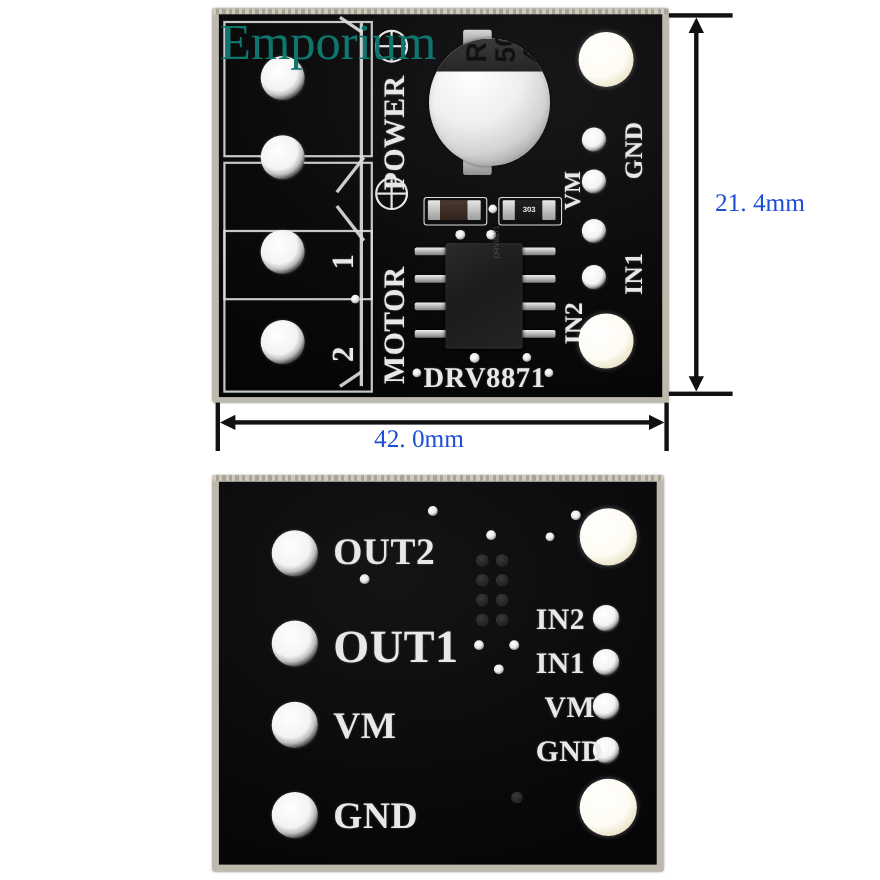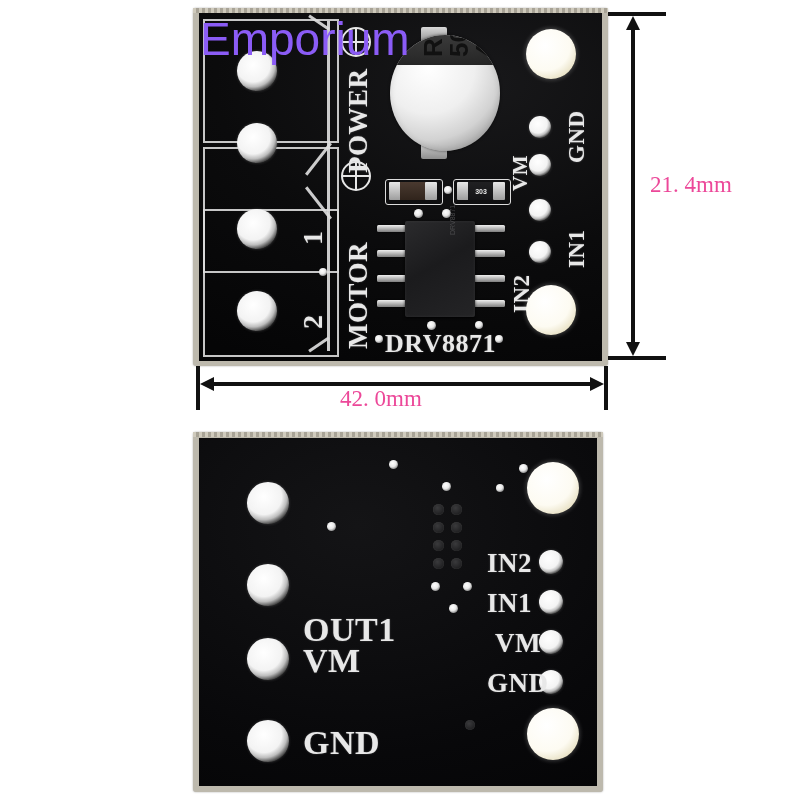--- a/index.html
+++ b/index.html
@@ -98,26 +98,26 @@
     background:linear-gradient(#efefef,#b7b7b7 50%,#7e7e7e);
     box-shadow:0 0 2px rgba(0,0,0,.7);}
 
   
   .dim-line{position:absolute;background:#111;}
   .arrow{position:absolute;width:0;height:0;}
   .arrow.up{border-left:7px solid transparent;border-right:7px solid transparent;border-bottom:14px solid #111;}
   .arrow.down{border-left:7px solid transparent;border-right:7px solid transparent;border-top:14px solid #111;}
   .arrow.left{border-top:7px solid transparent;border-bottom:7px solid transparent;border-right:14px solid #111;}
   .arrow.right{border-top:7px solid transparent;border-bottom:7px solid transparent;border-left:14px solid #111;}
-  .dim-label{position:absolute;color:#ec4899;font-size:23px;
+  .dim-label{position:absolute;color:#1d4ed8;font-size:23px;
     font-family:"Liberation Serif", serif;white-space:nowrap;}
 
   
-  .watermark{position:absolute;color:#8b5cf6;font-size:46px;font-weight:normal;
-    font-family:Liberation Sans, sans-serif;letter-spacing:0px;
+  .watermark{position:absolute;color:#0f766e;font-size:46px;font-weight:normal;
+    font-family:Liberation Serif, serif;letter-spacing:0px;
     white-space:nowrap;z-index:40;}
 </style>
 </head>
 <body>
 
 <div class="stage">
 
   <div class="board-wrap" style="left:193px;top:8px;width:415px;height:358px;">
     <div class="board-edge"></div>
 
@@ -227,21 +227,22 @@
   <div class="board-wrap" style="left:193px;top:432px;width:410px;height:360px;">
     <div class="board-edge"></div>
 
     <div class="board back" style="left:6px;top:6px;width:398px;height:348px;">
 
       <div class="hole tpad" style="left:48px;top:44px;width:42px;height:42px;"></div>
       <div class="hole tpad" style="left:48px;top:126px;width:42px;height:42px;"></div>
       <div class="hole tpad" style="left:48px;top:200px;width:42px;height:42px;"></div>
       <div class="hole tpad" style="left:48px;top:282px;width:42px;height:42px;"></div>
 
-      <div class="silk" style="left:104px;top:130px;font-size:34px;margin-top:45px;">OUT1</div>
+      <div class="silk" style="left:104px;top:48px;font-size:34px;">OUT2</div>
+      <div class="silk" style="left:104px;top:130px;font-size:42px;">OUT1</div>
       <div class="silk" style="left:104px;top:206px;font-size:34px;">VM</div>
       <div class="silk" style="left:104px;top:288px;font-size:34px;">GND</div>
 
       <div class="hole tpad" style="left:340px;top:112px;width:24px;height:24px;"></div>
       <div class="hole tpad" style="left:340px;top:152px;width:24px;height:24px;"></div>
       <div class="hole tpad" style="left:340px;top:192px;width:24px;height:24px;"></div>
       <div class="hole tpad" style="left:340px;top:232px;width:24px;height:24px;"></div>
 
       <div class="silk" style="left:288px;top:112px;font-size:27px;">IN2</div>
       <div class="silk" style="left:288px;top:152px;font-size:27px;">IN1</div>

